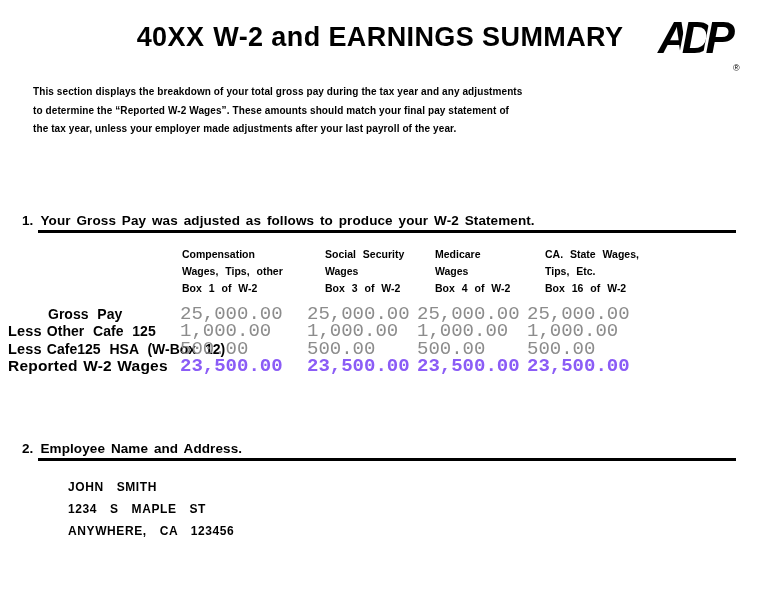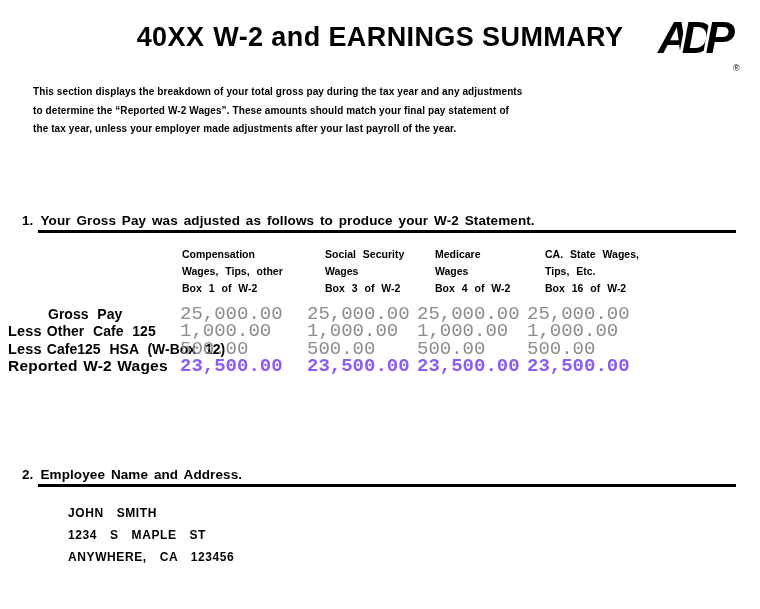--- a/index.html
+++ b/index.html
@@ -46,21 +46,21 @@
     margin: 30px 20px 0 33px;
     width: 706px;
     font-size: 10px;
     font-weight: bold;
     line-height: 18.5px;
     letter-spacing: 0.1px;
   }
 
   
   .section1 { margin-top: 74px; }
-  .section2 { margin-top: 94px; }
+  .section2 { margin-top: 68px; }
   .section-heading {
     margin-left: 22px;
     font-size: 13.5px;
     font-weight: bold;
     letter-spacing: 0.1px;
     word-spacing: 2px;
     white-space: nowrap;
   }
   .section-heading .num { margin-right: 7px; }
   .rule {

